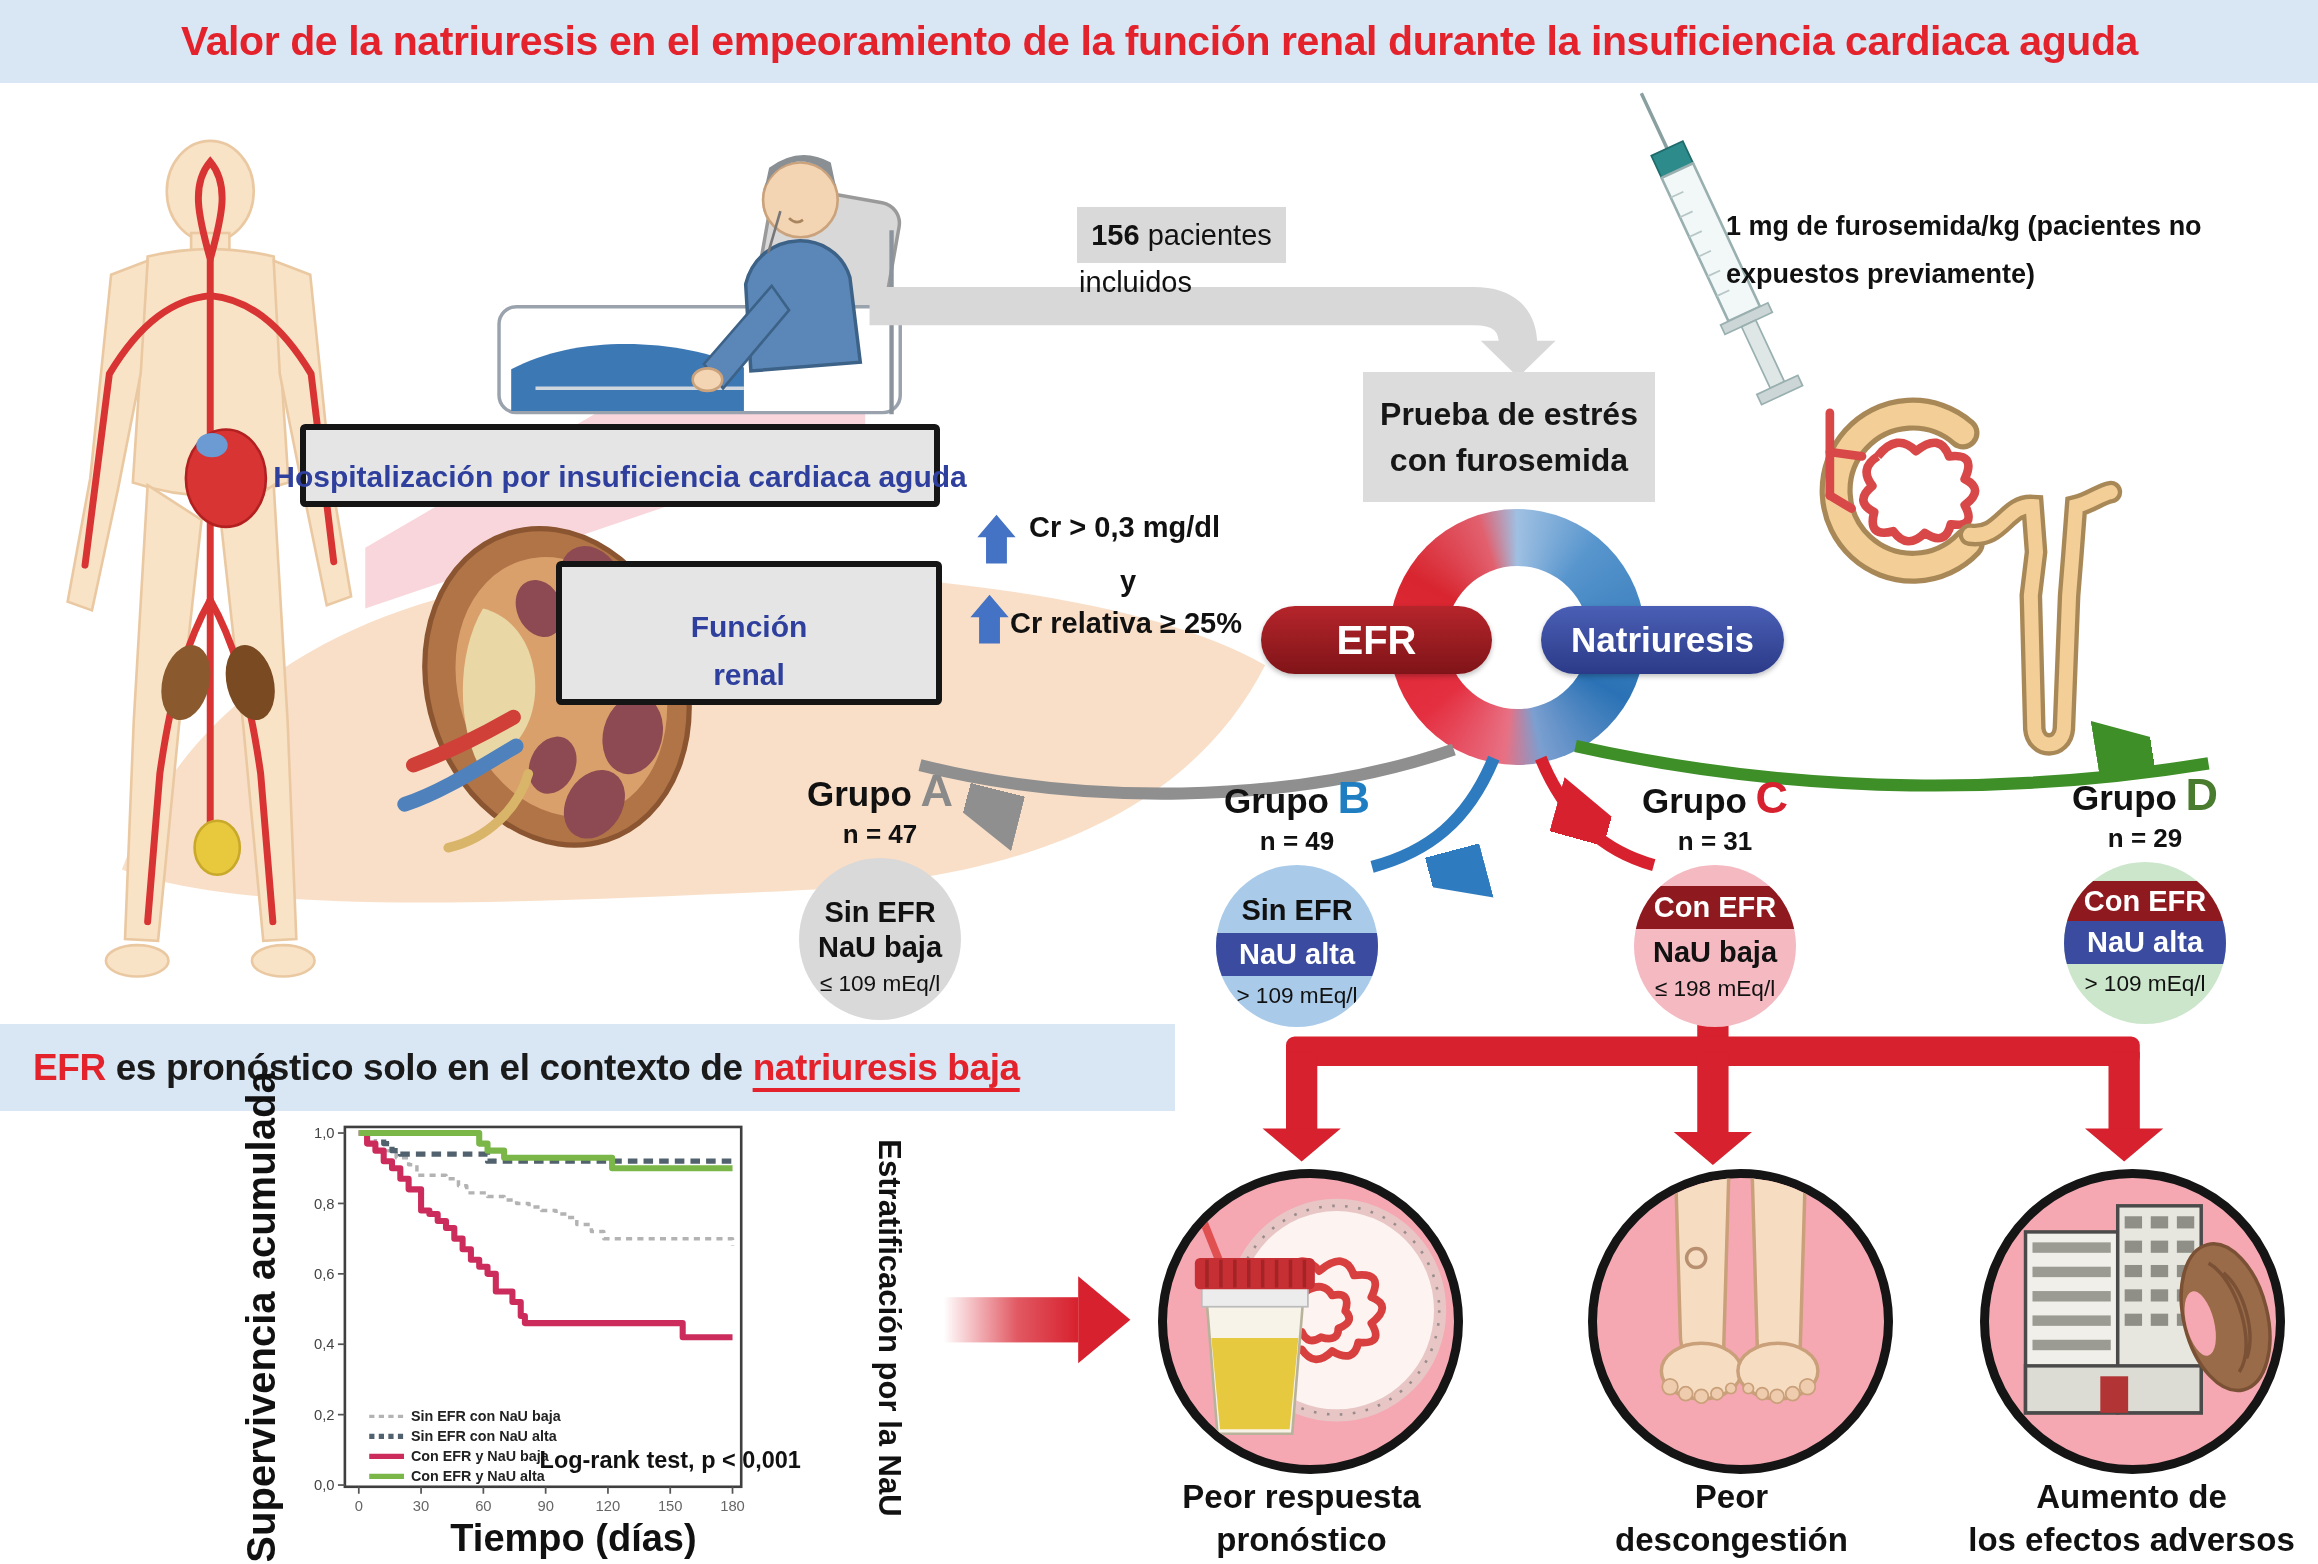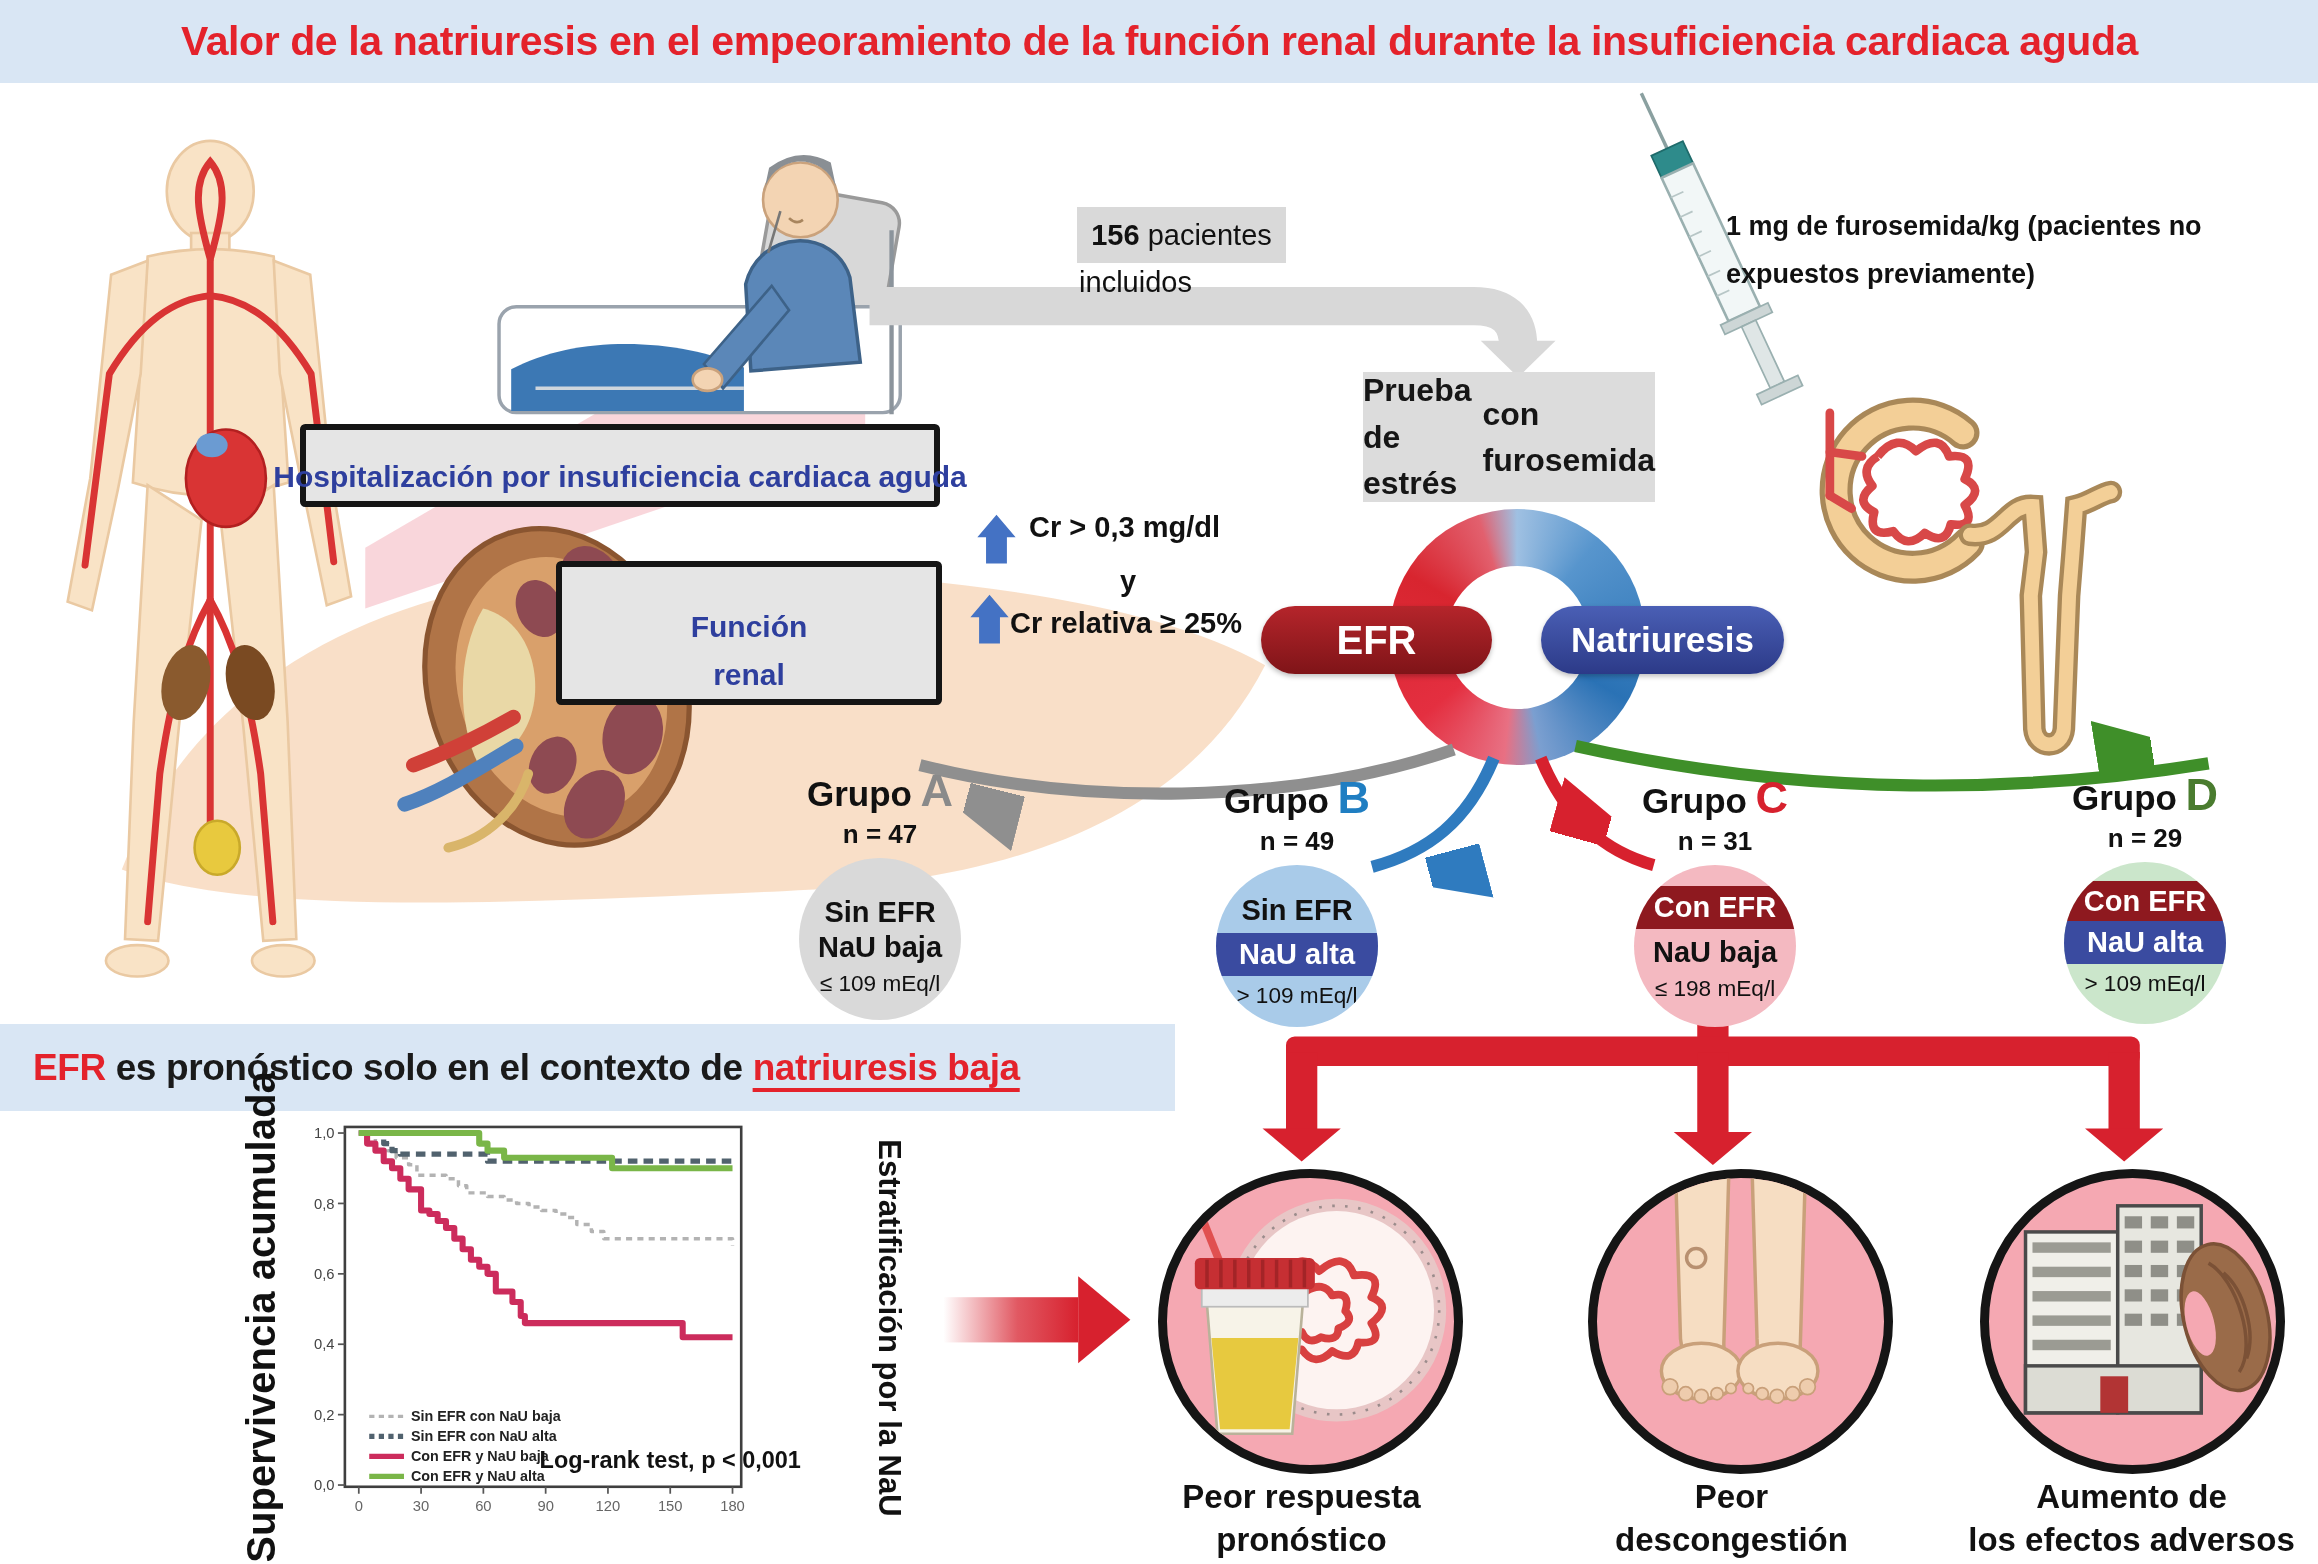--- a/index.html
+++ b/index.html
@@ -26,21 +26,21 @@
   
   .gray-chip{background:var(--gray_box,#d9d9d9);display:flex;align-items:center;justify-content:center;z-index:5;}
   .chip-156{left:1031px;top:207px;width:209px;height:56px;font-size:29px;margin-left:46px;}
   .chip-156 b{font-weight:bold;}
   .incl{left:1031px;top:266px;width:209px;text-align:center;font-size:29px;z-index:5;}
   .dose{left:1726px;top:202px;width:574px;z-index:5;font-size:27px;font-weight:bold;line-height:1.78;}
   .dose .it{font-style:italic;}
 
   
   .prueba-box{left:1363px;top:372px;width:292px;height:130px;background:#dcdcdc;z-index:5;
-     display:flex;flex-direction:row;align-items:center;justify-content:center;}
+     display:flex;flex-direction:column;align-items:center;justify-content:center;}
   .prueba-box div{font-size:32px;font-weight:bold;line-height:1.45;color:#161616;}
   .donut{left:1389px;top:509px;width:256px;height:256px;border-radius:50%;z-index:2;
      background:conic-gradient(#9fc0e2 0deg,#5795cd 40deg,#2a72b5 120deg,#7b9fd0 168deg,#e87083 186deg,#e42f40 230deg,#d8252f 300deg,#e2606e 342deg,#9fc0e2 360deg);}
   .donut .hole{position:absolute;left:57px;top:57px;width:143px;height:143px;border-radius:50%;background:#fff;}
   .pill{z-index:6;border-radius:35px;display:flex;align-items:center;justify-content:center;
      color:#fff;font-weight:bold;box-shadow:0 2.6px 5.2px rgba(0,0,0,.25);}
   .pill-efr{left:1261px;top:606px;width:231px;height:68px;font-size:40px;
      background:linear-gradient(#b5252b,#7f1418);}
   .pill-nat{left:1541px;top:606px;width:243px;height:68px;font-size:35px;
      background:linear-gradient(#4a5fb5,#2c3a88);}
@@ -352,20 +352,21 @@
       <line x1="92" y1="341" x2="132" y2="341" stroke="#b3b3b3" stroke-width="4" stroke-dasharray="6,5"></line>
       <text x="140" y="346" font-size="16.5" font-weight="bold" fill="#222" font-family="&quot;Liberation Sans&quot;,sans-serif">Sin EFR con NaU baja</text>
       <line x1="92" y1="364" x2="132" y2="364" stroke="#51626e" stroke-width="6" stroke-dasharray="6,5"></line>
       <text x="140" y="369" font-size="16.5" font-weight="bold" fill="#222" font-family="&quot;Liberation Sans&quot;,sans-serif">Sin EFR con NaU alta</text>
       <line x1="92" y1="387" x2="132" y2="387" stroke="#cc2c5c" stroke-width="6"></line>
       <text x="140" y="392" font-size="16.5" font-weight="bold" fill="#222" font-family="&quot;Liberation Sans&quot;,sans-serif">Con EFR y NaU baja</text>
       <line x1="92" y1="410" x2="132" y2="410" stroke="#7ab648" stroke-width="6"></line>
       <text x="140" y="415" font-size="16.5" font-weight="bold" fill="#222" font-family="&quot;Liberation Sans&quot;,sans-serif">Con EFR y NaU alta</text>
       <text x="288" y="400" font-size="27" font-weight="bold" fill="#111" font-family="&quot;Liberation Sans&quot;,sans-serif">Log-rank test, p &lt; 0,001</text>
     </svg>
+  <div class="abs x-label">Tiempo (días)</div>
 
   <div class="abs v-label2">Estratificación por la NaU</div>
 
   <div class="abs outcome" style="left:1158px;top:1169px;">
     <svg width="287" height="287" viewBox="0 0 330 330">
       <ellipse cx="195" cy="152" rx="118" ry="120" fill="none" stroke="#e8c6c6" stroke-width="16"></ellipse>
       <ellipse cx="195" cy="152" rx="112" ry="114" fill="#fdf3f1"></ellipse>
       <ellipse cx="195" cy="152" rx="118" ry="120" fill="none" stroke="#9b8c8c" stroke-width="3" stroke-dasharray="3,12"></ellipse>
       <path d="M130,112 q25,-30 45,-5 q30,-25 40,5 q35,-5 20,25 q25,10 0,30 q15,25 -15,22 q-5,25 -30,10 q-20,20 -35,-2 q-30,8 -22,-20 q-25,-12 -2,-30 q-18,-20 -1,-35 M160,130 q20,-12 30,5 q22,-5 15,18 q12,12 -8,20 q0,16 -20,10 q-15,10 -22,-6 q-18,0 -10,-18 q-10,-15 5,-22" fill="none" stroke="#d84040" stroke-width="9" stroke-linejoin="round"></path>
       <line x1="62" y1="100" x2="20" y2="-5" stroke="#e05050" stroke-width="9"></line>

